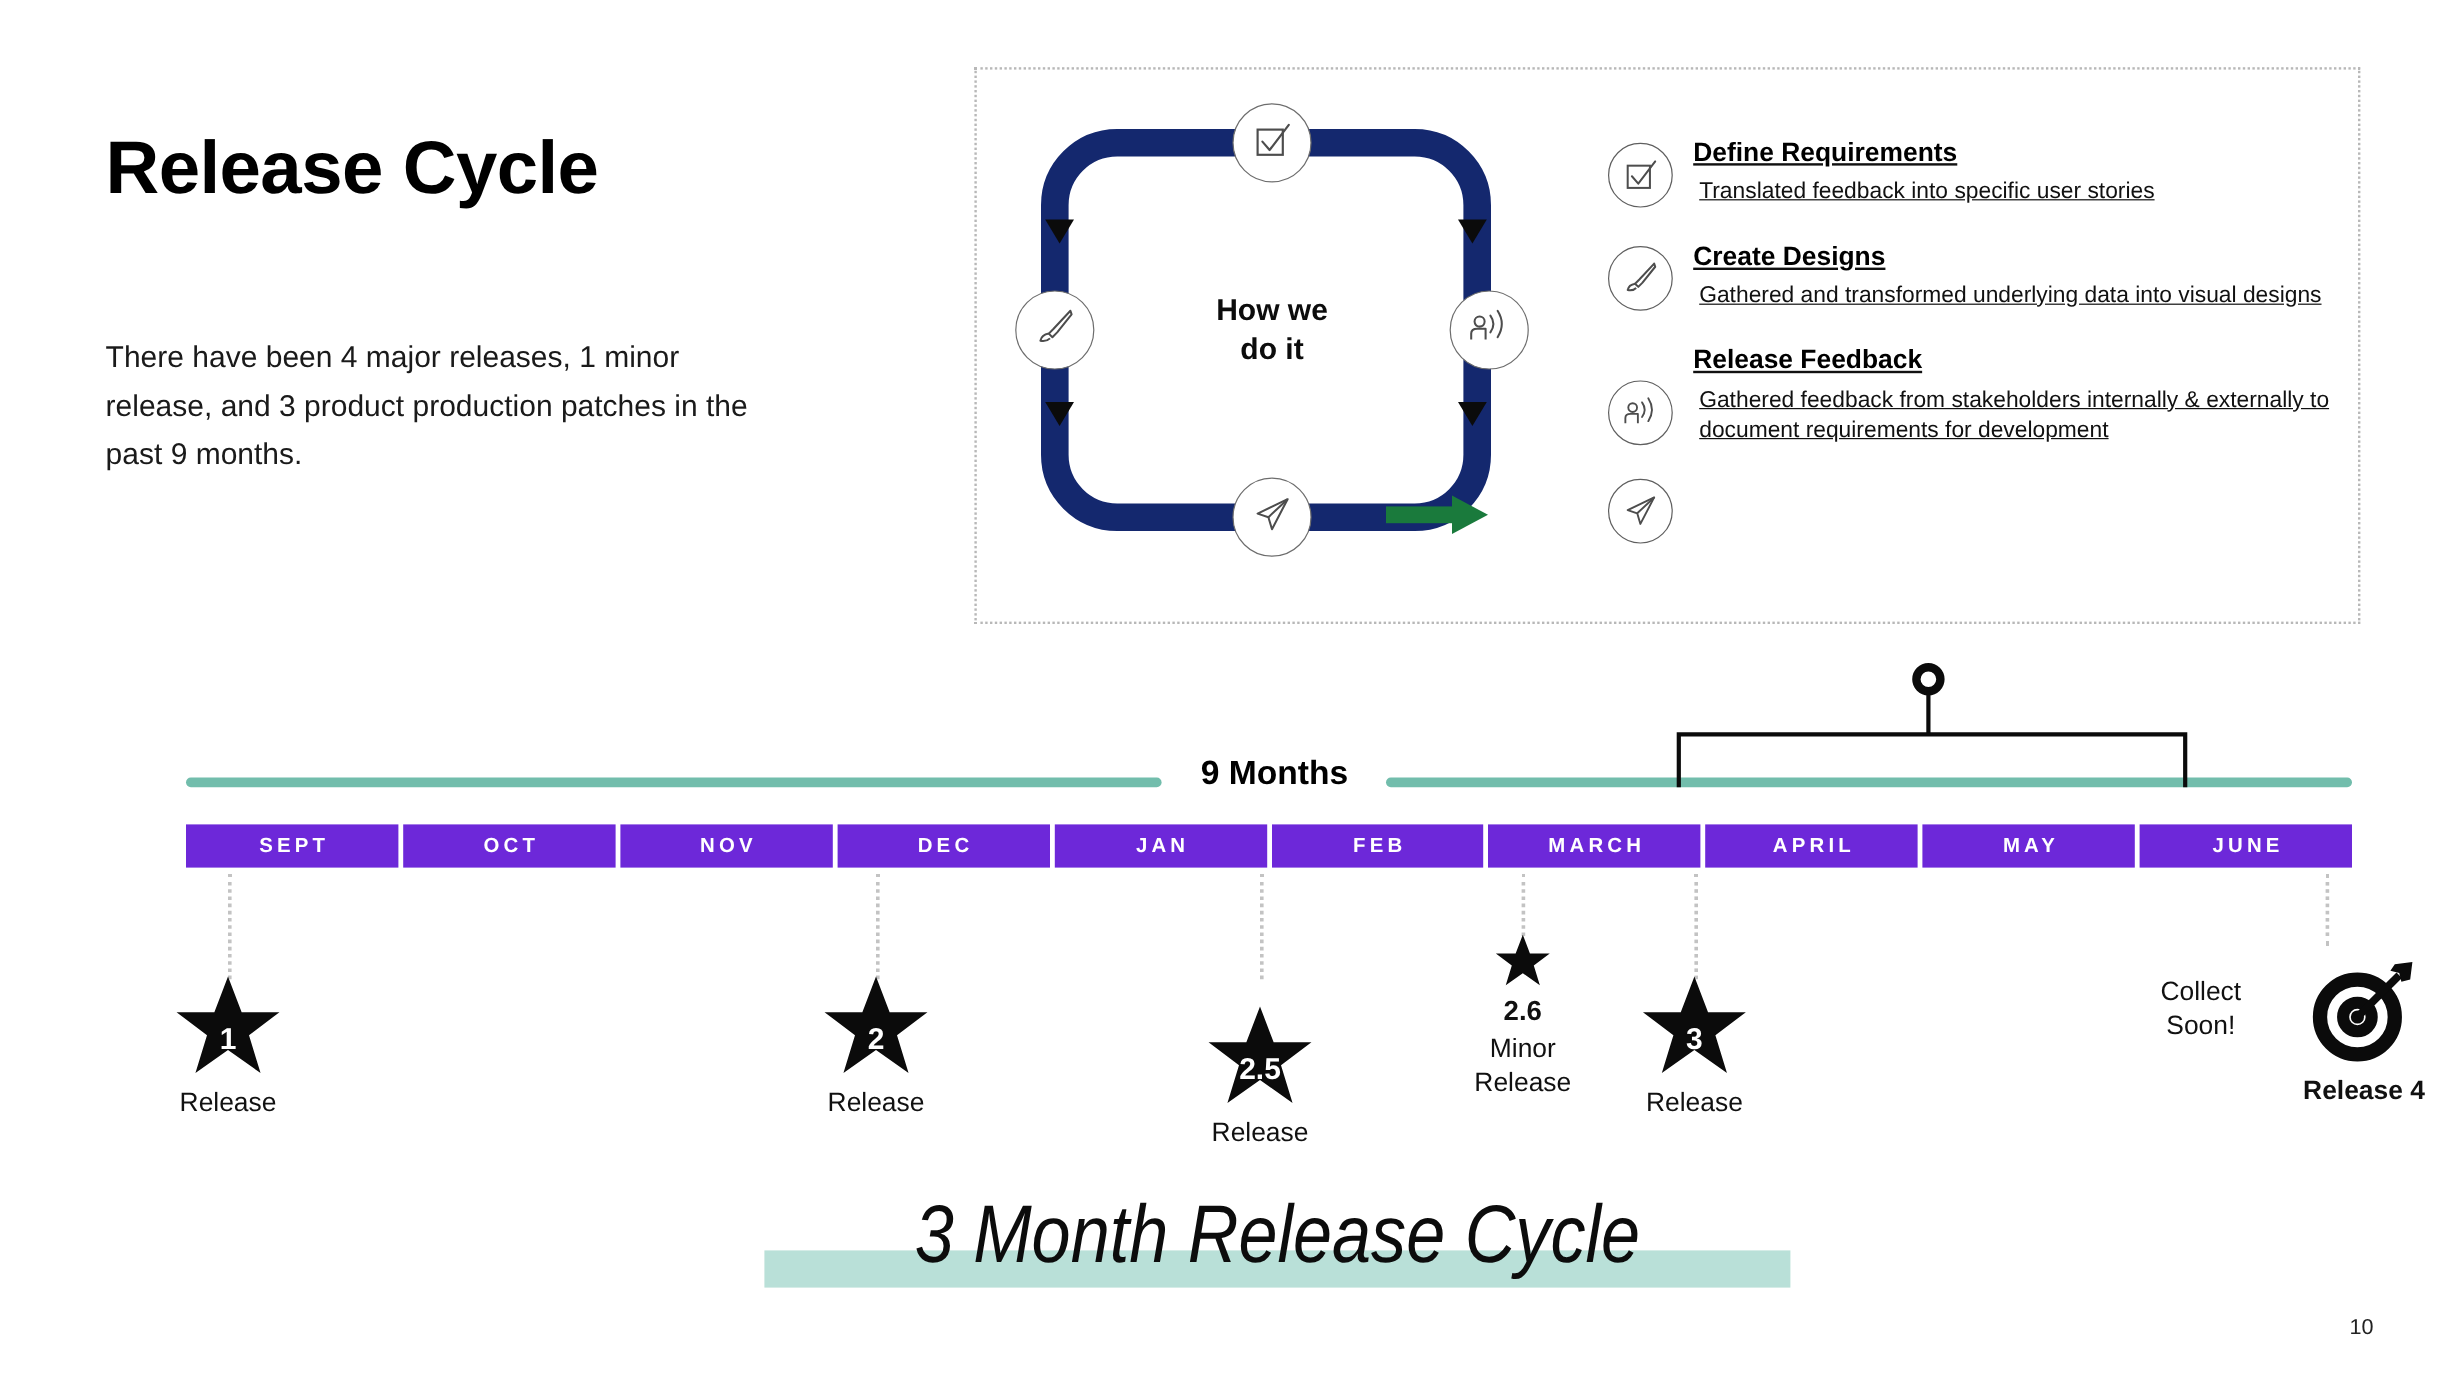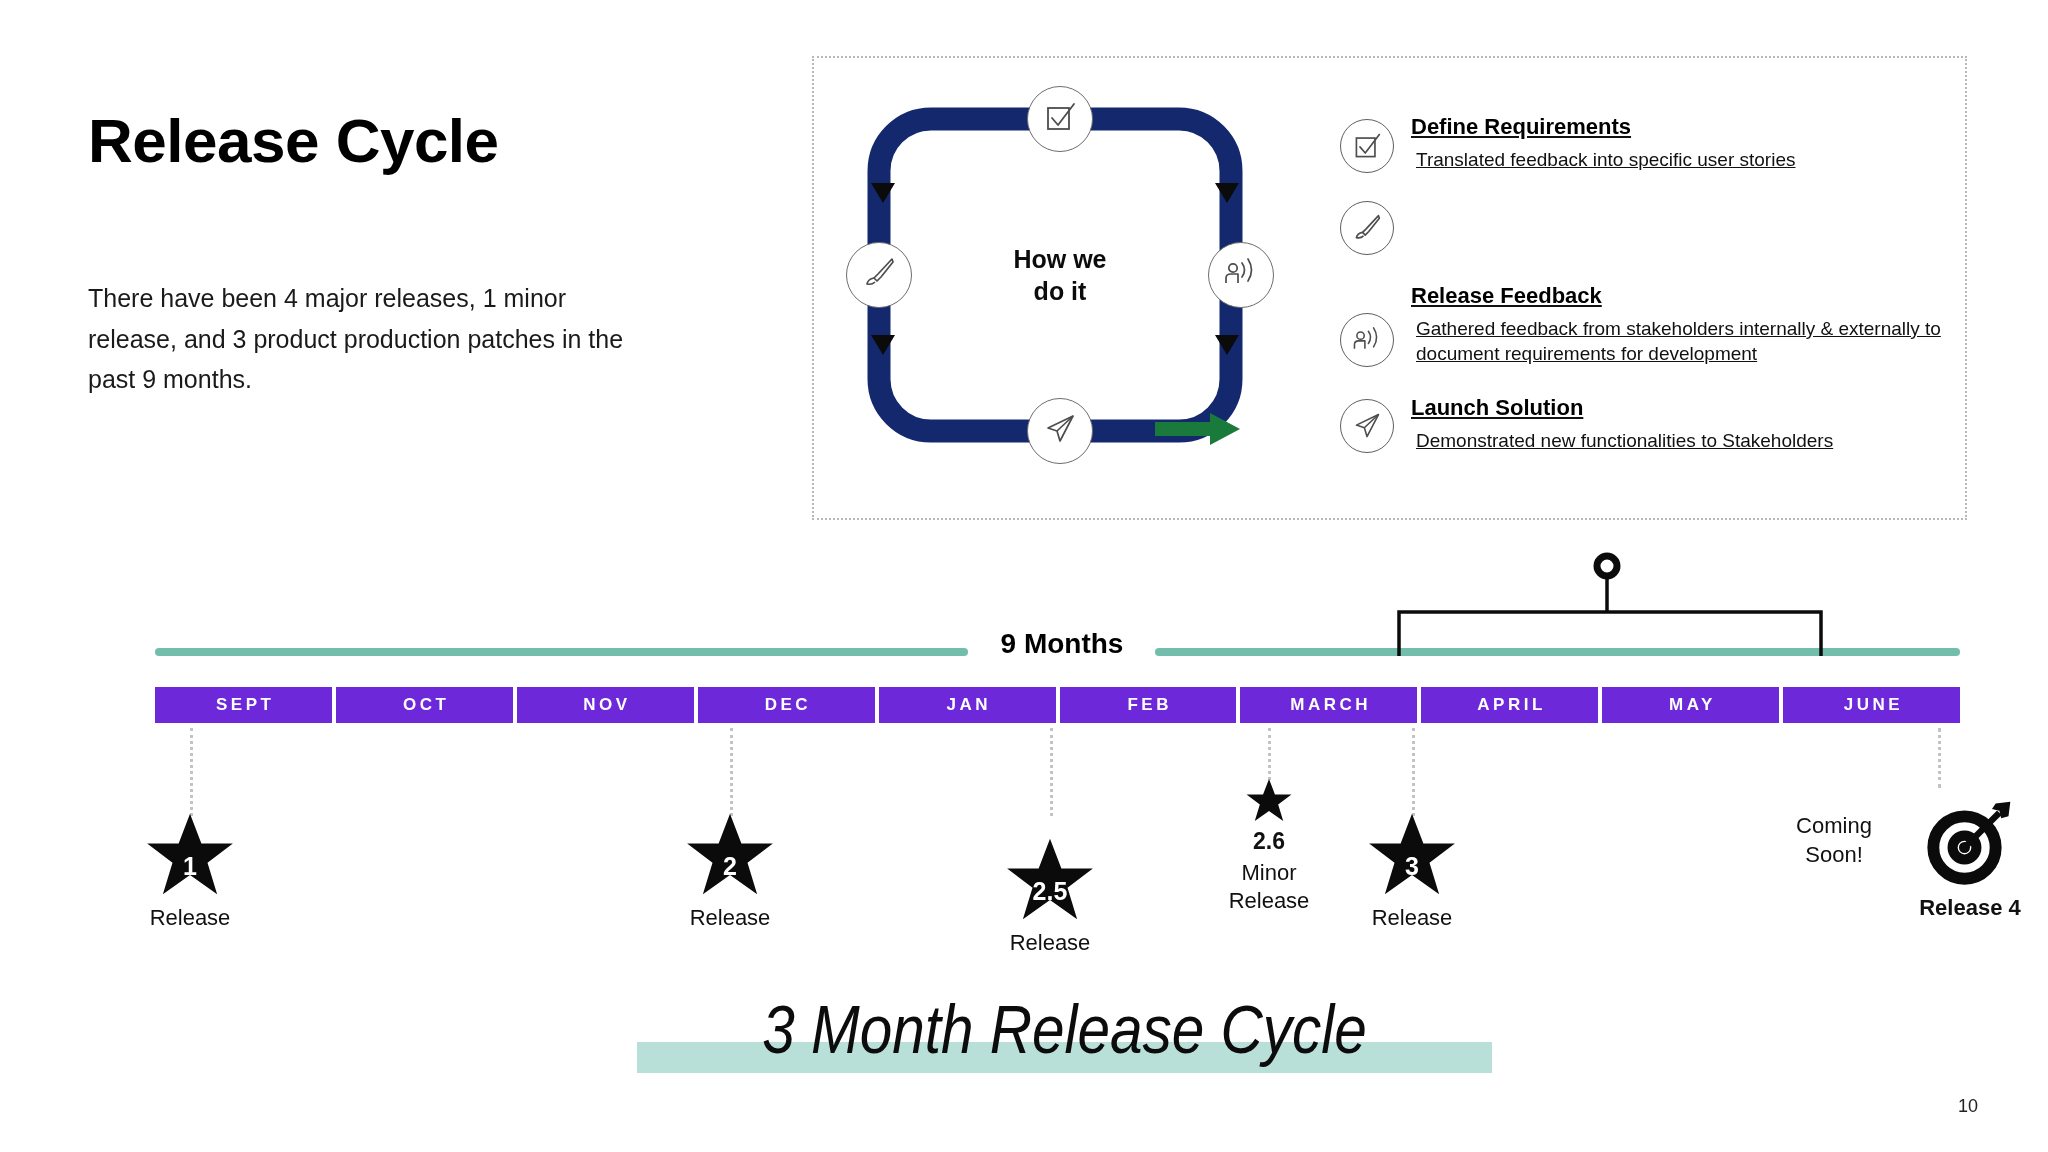--- a/index.html
+++ b/index.html
@@ -349,20 +349,24 @@
     </span>
   </div>
 
   <div class="legend-item">
     <span class="legend-icon">
       <svg width="30" height="30" viewBox="0 0 34 34">
         <path d="M30 3 L16 18 L12 22 L15 25 L19 21 L31 6 Z" fill="none" stroke="#4d4d4d" stroke-width="1.9" stroke-linejoin="round"></path>
         <path d="M12 22 Q6 23 5 28 Q10 29 13 26" fill="none" stroke="#4d4d4d" stroke-width="1.9" stroke-linejoin="round"></path>
       </svg>
     </span>
+    <span class="legend-text">
+      <span class="legend-title" style="display:block">Create Designs</span>
+      <span class="legend-desc" style="display:block">Gathered and transformed underlying data into visual designs</span>
+    </span>
   </div>
 
   <div class="legend-item">
     <span class="legend-icon">
       <svg width="33" height="30" viewBox="0 0 38 34">
         <circle cx="11" cy="12" r="4.2" fill="none" stroke="#4d4d4d" stroke-width="1.8"></circle>
         <path d="M4 27 L4 22 Q4 18 9 18 L16 18 L16 27" fill="none" stroke="#4d4d4d" stroke-width="1.8" stroke-linejoin="round"></path>
         <path d="M20 7 Q25 14 20 21" fill="none" stroke="#4d4d4d" stroke-width="1.8" stroke-linecap="round"></path>
         <path d="M26 3 Q33 14 26 25" fill="none" stroke="#4d4d4d" stroke-width="1.8" stroke-linecap="round"></path>
       </svg>
@@ -372,24 +376,20 @@
       <span class="legend-desc" style="display:block">Gathered feedback from stakeholders internally &amp; externally to document requirements for development</span>
     </span>
   </div>
 
   <div class="legend-item">
     <span class="legend-icon">
       <svg width="30" height="30" viewBox="0 0 34 34">
         <path d="M30 4 L5 16 L14 19 L17 29 Z" fill="none" stroke="#4d4d4d" stroke-width="1.8" stroke-linejoin="round"></path>
         <path d="M30 4 L14 19" fill="none" stroke="#4d4d4d" stroke-width="1.8"></path>
       </svg>
-    </span>
-    <span class="legend-text">
-      <span class="legend-title" style="display:block">Launch Solution</span>
-      <span class="legend-desc" style="display:block">Demonstrated new functionalities to Stakeholders</span>
     </span>
   </div>
 
 </div>
 
 <div id="teal-rule-left"></div>
 <div id="teal-rule-right"></div>
 <div id="months-label">9 Months</div>
 
 <svg id="bracket-svg" width="430" height="112" viewBox="0 0 430 112">
@@ -462,21 +462,21 @@
 <div class="milestone" style="left:1332px; top:812px; width:160px;">
   <span class="star-box">
     <svg width="88" height="84" viewBox="0 0 100 96">
         <polygon points="50,2 63,36 99,36 70,58 81,94 50,72 19,94 30,58 1,36 37,36" fill="#0b0b0b"></polygon>
       </svg>
     <span class="star-num" style="top:40px; font-size:25px;">3</span>
   </span>
   <div class="ms-label">Release</div>
 </div>
 
-<div id="coming-soon">Coming
+<div id="coming-soon">Collect
 Soon!</div>
 
 <div class="milestone" style="left:1890px; top:798px; width:160px;">
   <span class="star-box">
     <svg width="92" height="88" viewBox="0 0 100 96">
       <circle cx="44" cy="54" r="34" fill="none" stroke="#0b0b0b" stroke-width="13"></circle>
       <circle cx="44" cy="54" r="13" fill="none" stroke="#0b0b0b" stroke-width="11"></circle>
       <circle cx="44" cy="54" r="6" fill="#0b0b0b"></circle>
       <line x1="44" y1="54" x2="82" y2="16" stroke="#0b0b0b" stroke-width="7"></line>
       <polygon points="78,6 94,4 92,20 84,22 82,14 74,12" fill="#0b0b0b"></polygon>

